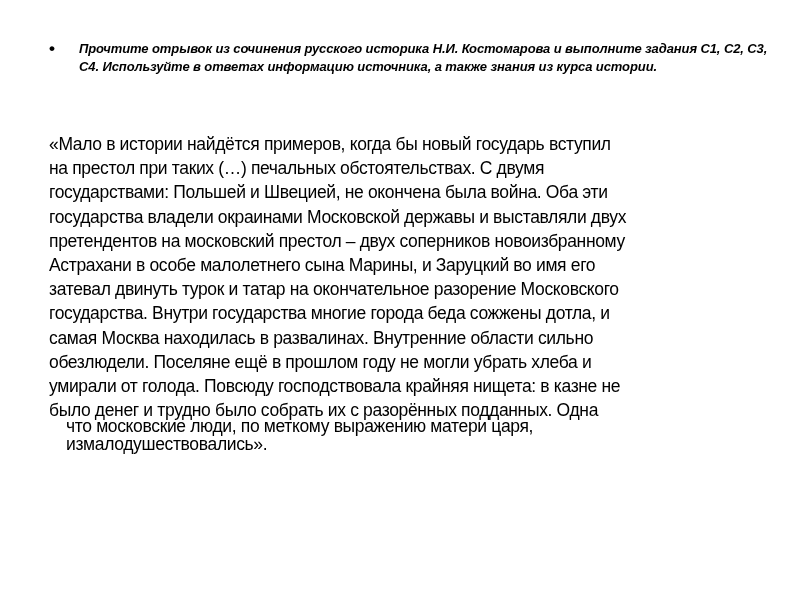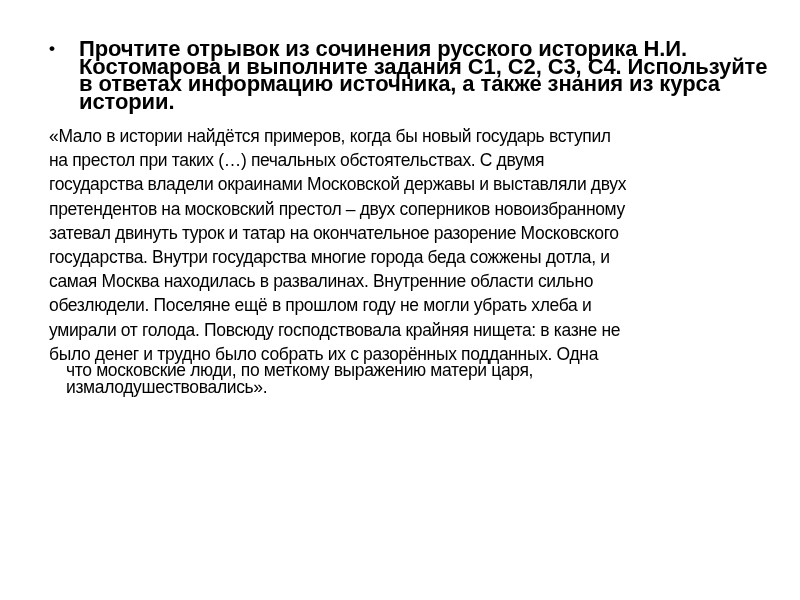--- a/index.html
+++ b/index.html
@@ -21,37 +21,38 @@
       width: 800px; height: 600px;
       background: #ffffff;
     }
     .instruction {
       position: absolute;
       left: 79px;
       top: 40px;
       width: 690px;
       font-family: "Liberation Sans", sans-serif;
       font-weight: bold;
-      font-size: 22px;
+      font-style: italic;
+      font-size: 13px;
       line-height: 17.5px;
       letter-spacing: -0.1px;
       color: #000;
     }
     .bullet {
       position: absolute;
       left: 49px;
       top: 40px;
       font-size: 17px;
       line-height: 17.5px;
       font-weight: bold;
     }
     .body-text {
       position: absolute;
       left: 49px;
-      top: 124px;
+      top: 132px;
       width: 730px;
       font-family: "Liberation Sans", sans-serif;
       font-size: 17.5px;
       color: #000;
     }
     .body-line {
       display: block;
       height: 24.2px;
       line-height: 24.2px;
       white-space: nowrap;
@@ -70,22 +71,24 @@
 <body>
 
 <div class="slide">
 
   <span class="bullet">•</span>
   <div class="instruction">Прочтите отрывок из сочинения русского историка Н.И. Костомарова и выполните задания С1, С2, С3, С4. Используйте в ответах информацию источника, а также знания из курса истории.</div>
 
   <div class="body-text">
     <span class="body-line">«Мало в истории найдётся примеров, когда бы новый государь вступил</span>
     <span class="body-line">на престол при таких (…) печальных обстоятельствах. С двумя</span>
+    <span class="body-line">государствами: Польшей и Швецией, не окончена была война. Оба эти</span>
     <span class="body-line">государства владели окраинами Московской державы и выставляли двух</span>
     <span class="body-line">претендентов на московский престол – двух соперников новоизбранному</span>
+    <span class="body-line">Астрахани в особе малолетнего сына Марины, и Заруцкий во имя его</span>
     <span class="body-line">затевал двинуть турок и татар на окончательное разорение Московского</span>
     <span class="body-line">государства. Внутри государства многие города беда сожжены дотла, и</span>
     <span class="body-line">самая Москва находилась в развалинах. Внутренние области сильно</span>
     <span class="body-line">обезлюдели. Поселяне ещё в прошлом году не могли убрать хлеба и</span>
     <span class="body-line">умирали от голода. Повсюду господствовала крайняя нищета: в казне не</span>
     <span class="body-line">было денег и трудно было собрать их с разорённых подданных. Одна</span>
     <span class="body-line tight first">что московские люди, по меткому выражению матери царя,</span>
     <span class="body-line tight">измалодушествовались».</span>
   </div>
 

